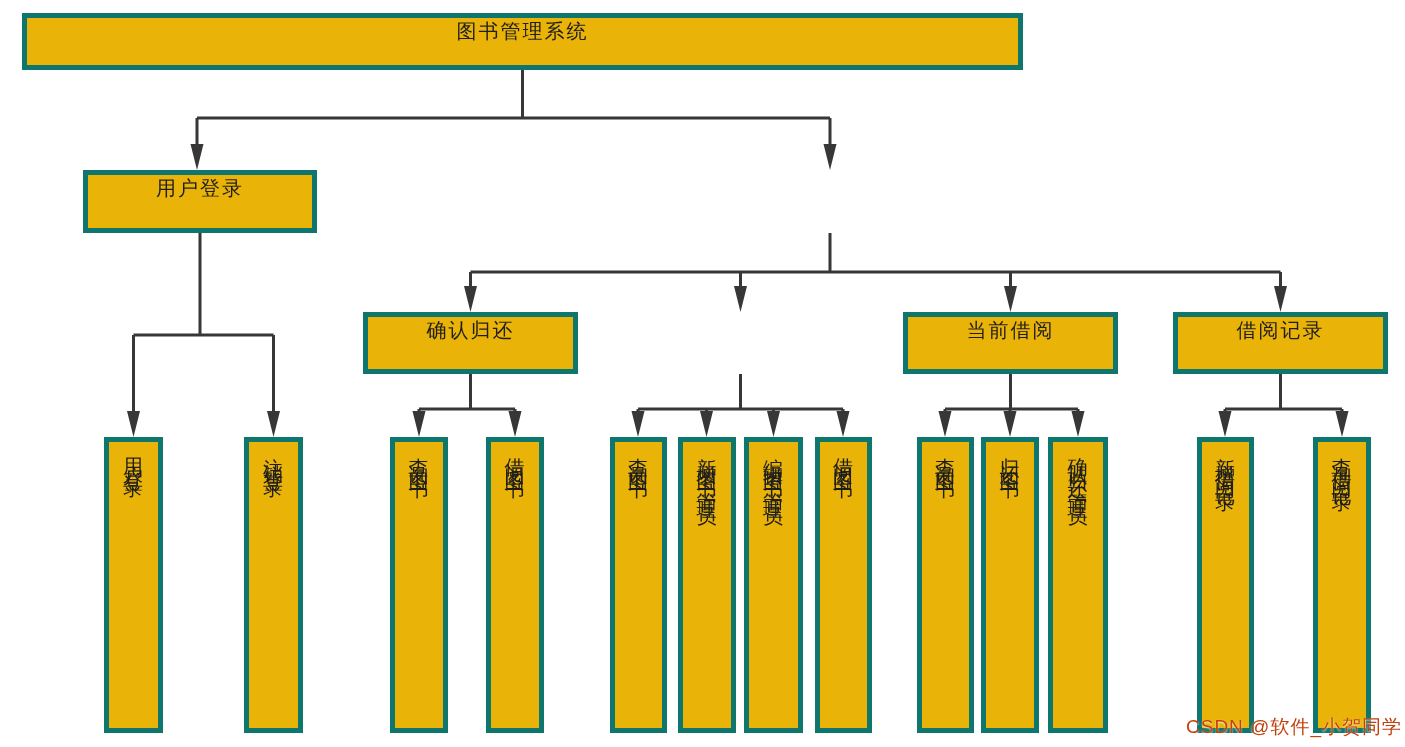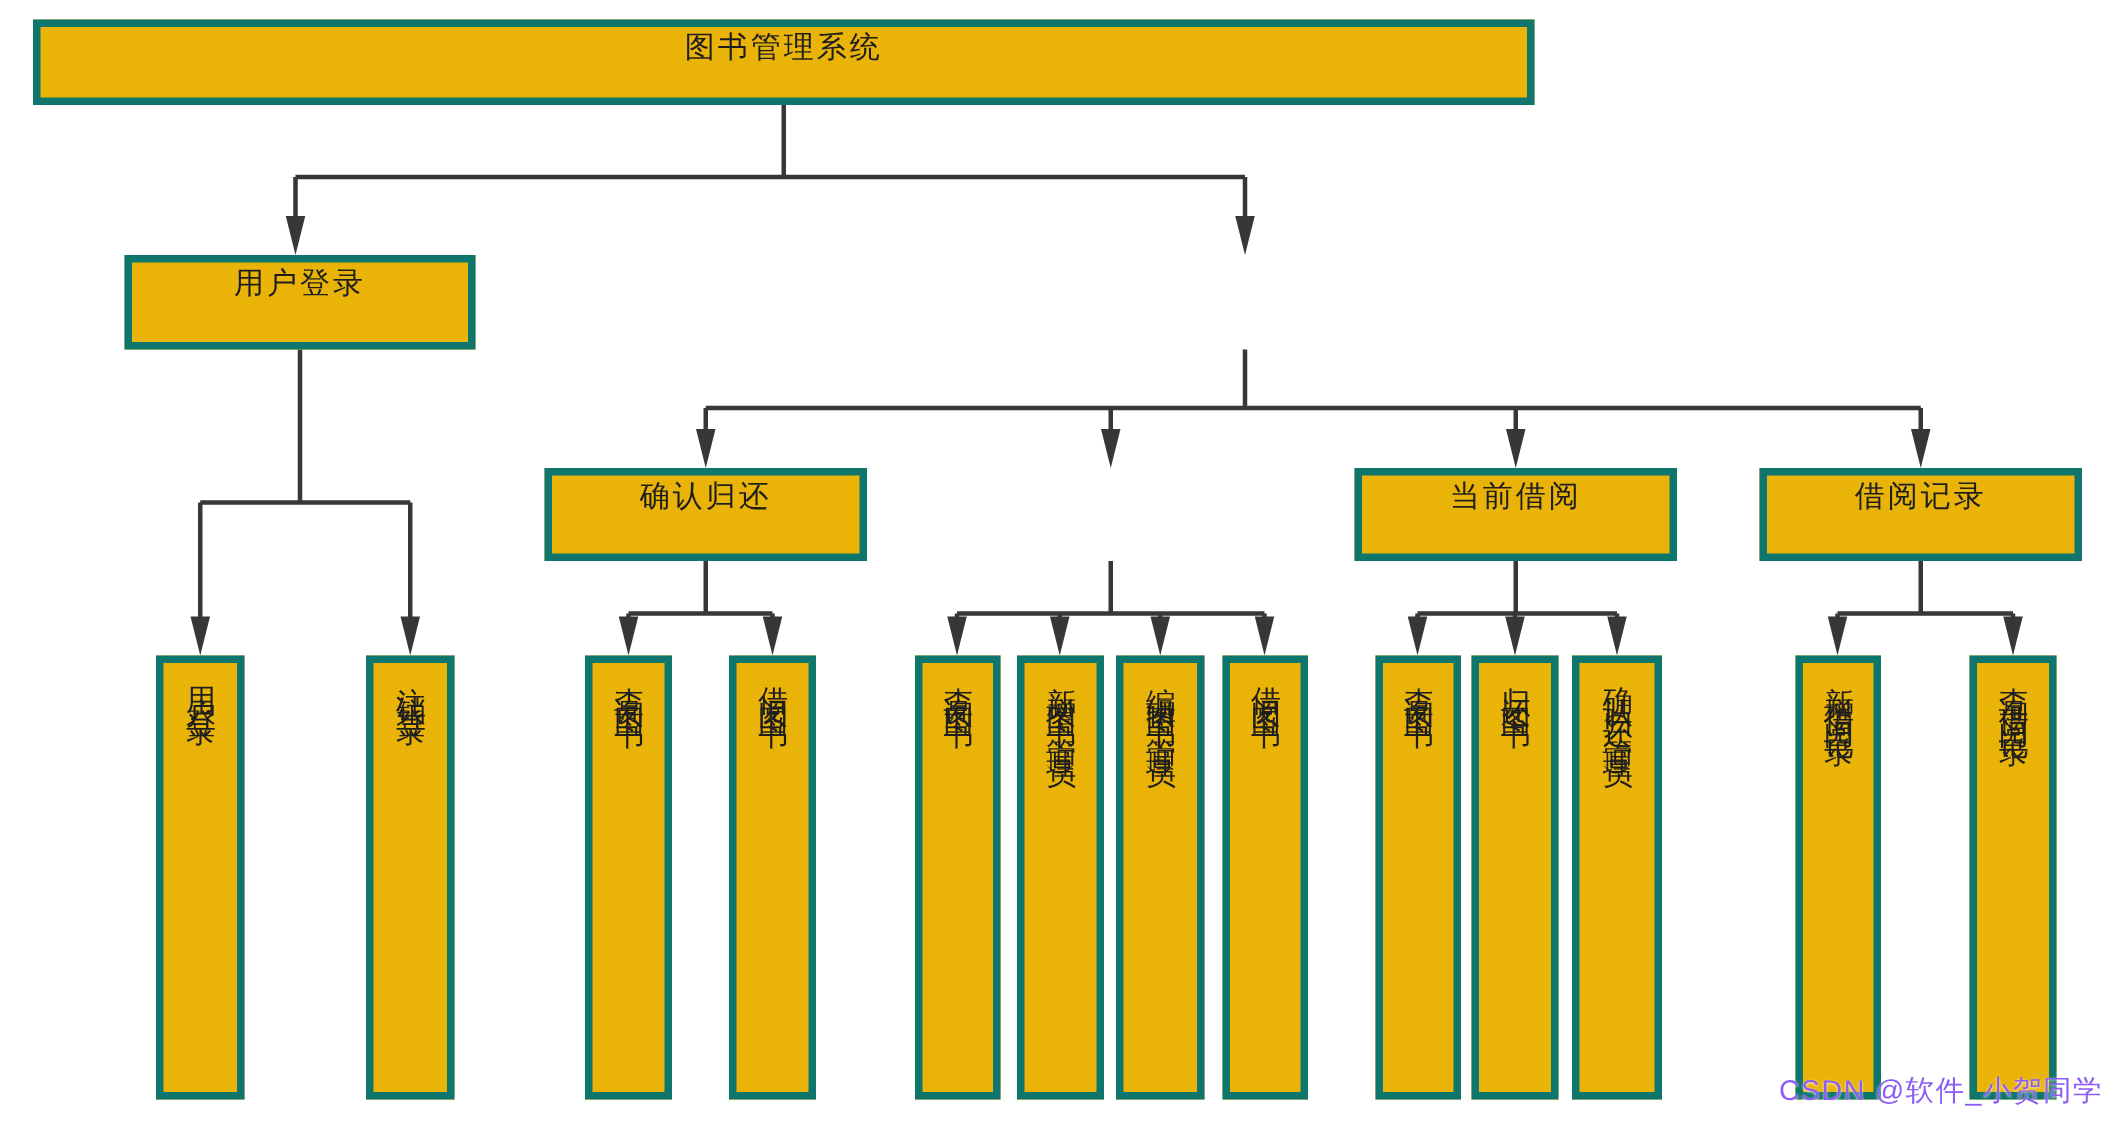--- a/index.html
+++ b/index.html
@@ -45,21 +45,21 @@
     letter-spacing: 7px;
     line-height: 1.1;
     white-space: nowrap;
   }
   #watermark {
     position: absolute;
     left: 1186px;
     top: 714px;
     font-size: 19px;
     letter-spacing: 1px;
-    color: #8b5cf6;
+    color: #c2410c;
     text-shadow: 0 1px 2px rgba(255,255,255,0.9);
     white-space: nowrap;
     z-index: 5;
   }
 </style>
 </head>
 <body>
 
 <div id="stage">
 

